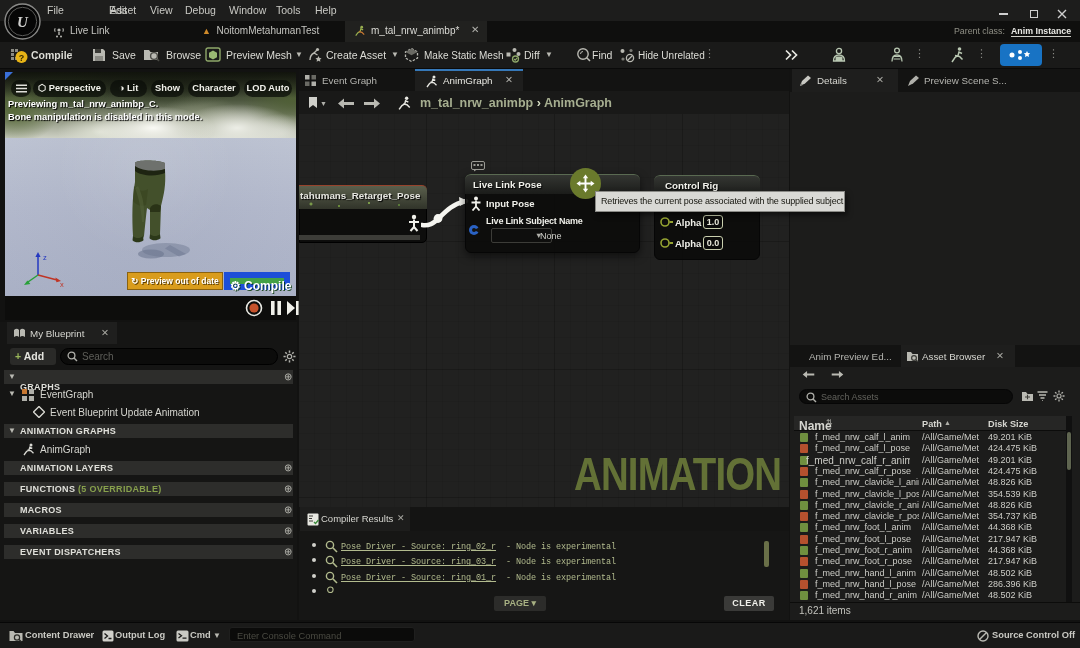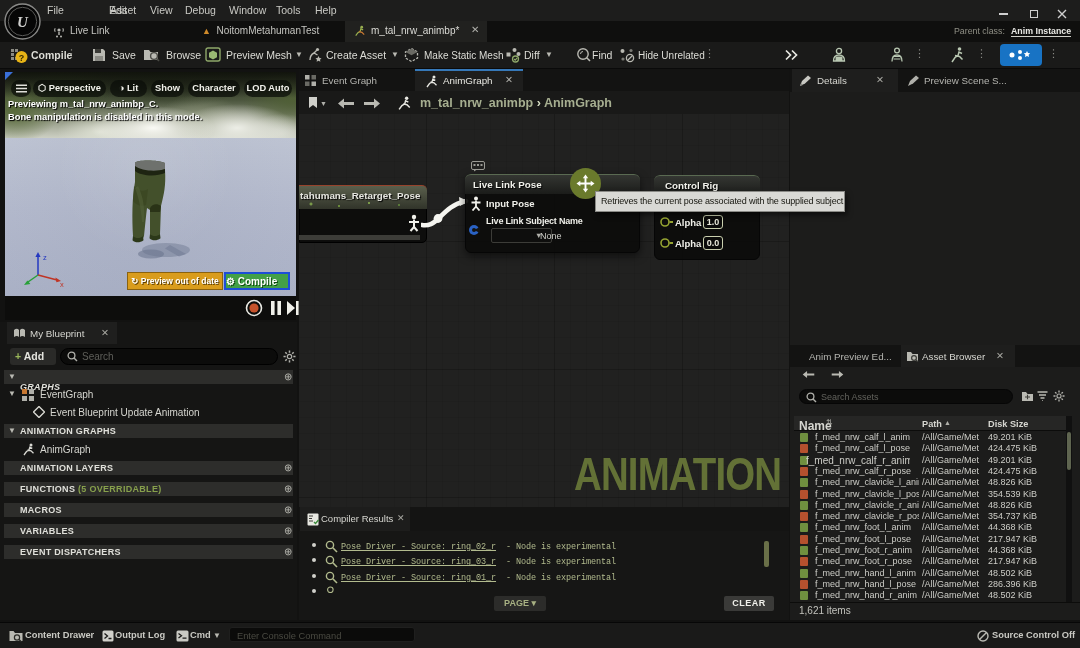--- a/index.html
+++ b/index.html
@@ -221,21 +221,21 @@
         <path d="M17,2 l-2.6,5 h5.2 z" fill="#2438c0"></path>
   <text x="22" y="10" font-size="7.5" fill="#2438c0">z</text>
   <path d="M17,25 L36,30" stroke="#c03424" stroke-width="1.5"></path>
         <path d="M40,31 l-5.6,-3.4 1,4.6 z" fill="#c03424"></path>
   <text x="39" y="37" font-size="7.5" fill="#c03424">x</text>
   <path d="M17,25 L7,32" stroke="#28a038" stroke-width="1.5"></path>
         <path d="M3,35 l6.4,-1 -3,-3.6 z" fill="#28a038"></path>
  </svg>
 
  <div class="abs" style="left:122px;top:200px;width:96px;height:18px;background:#d99c1c;border:1px solid #8a6210;color:#fff;font-size:8.5px;font-weight:bold;text-align:center;line-height:16px;white-space:nowrap;text-shadow:1px 1px 0 rgba(60,40,0,0.8);">↻ Preview out of date</div>
- <div class="abs" style="left:219px;top:200px;width:66px;height:18px;background:#43a047;border:2px solid #1d4ed8;color:#fff;font-size:10px;font-weight:bold;text-align:left;line-height:16px;white-space:nowrap;text-shadow:1px 1px 0 rgba(0,50,0,0.8);">⚙ Compile</div>
+ <div class="abs" style="left:219px;top:200px;width:66px;height:18px;background:#43a047;border:6px solid #1d4ed8;color:#fff;font-size:12px;font-weight:bold;text-align:right;line-height:16px;white-space:nowrap;text-shadow:1px 1px 0 rgba(0,50,0,0.8);">⚙ Compile</div>
 
  <svg class="abs" style="left:0;top:0;" width="8" height="8">
         <path d="M0,0 L8,0 L0,8 Z" fill="#3a6fd8"></path>
       </svg>
 </div>
 
 <div class="abs" style="left:5px;top:296px;width:291px;height:24px;background:#0d0d0c;"></div>
 <div id="playbtns" class="abs" style="left:5px;top:296px;width:291px;height:24px;">
  <svg class="abs" style="left:240px;top:3px;" width="18" height="18" viewBox="0 0 18 18">
   <circle cx="9" cy="9" r="7.5" fill="none" stroke="#e8e8e2" stroke-width="1.6"></circle>
@@ -270,21 +270,21 @@
  <div class="abs" style="left:82px;top:29px;font-size:10px;color:#5f5f5a;">Search</div>
  <svg class="abs" style="left:283px;top:28px;" width="13" height="13" viewBox="0 0 13 13">
   <circle cx="6.5" cy="6.5" r="2.2" fill="none" stroke="#b0b0aa" stroke-width="1.2"></circle>
   <g stroke="#b0b0aa" stroke-width="1.5">
           <path d="M6.5,0.5 v2.2 M6.5,10.3 v2.2 M0.5,6.5 h2.2 M10.3,6.5 h2.2 M2.3,2.3 l1.5,1.5 M9.2,9.2 l1.5,1.5 M10.7,2.3 l-1.5,1.5 M3.8,9.2 l-1.5,1.5"></path>
         </g>
  </svg>
 
  <div class="abs" style="left:4px;top:48px;width:289px;height:14px;background:#2d2d2b;"></div>
  <div class="abs" style="left:8px;top:50px;font-size:8px;color:#b9b9b2;">▼</div>
- <div class="abs" style="left:20px;top:60px;font-size:9px;font-weight:bold;color:#e0e0da;letter-spacing:0.3px;font-style:italic;">GRAPHS</div>
+ <div class="abs" style="left:20px;top:60px;font-size:9px;font-weight:bold;color:#e0e0da;letter-spacing:0.3px;">GRAPHS</div>
  <div class="abs" style="left:284px;top:49px;font-size:10px;color:#b9b9b2;">⊕</div>
  <div class="abs" style="left:8px;top:67px;font-size:8px;color:#b9b9b2;">▼</div>
  <svg class="abs" style="left:22px;top:67px;" width="13" height="12" viewBox="0 0 13 12">
   <rect x="0" y="0" width="5" height="5" fill="#c87832"></rect>
         <rect x="7" y="0" width="5" height="5" fill="#b0b0aa"></rect>
         <rect x="0" y="7" width="5" height="5" fill="#b0b0aa"></rect>
         <rect x="7" y="7" width="5" height="5" fill="#b0b0aa"></rect>
  </svg>
  <div class="abs" style="left:40px;top:67px;font-size:10px;color:#d6d6d0;">EventGraph</div>
  <svg class="abs" style="left:33px;top:84px;" width="12" height="12" viewBox="0 0 12 12">

